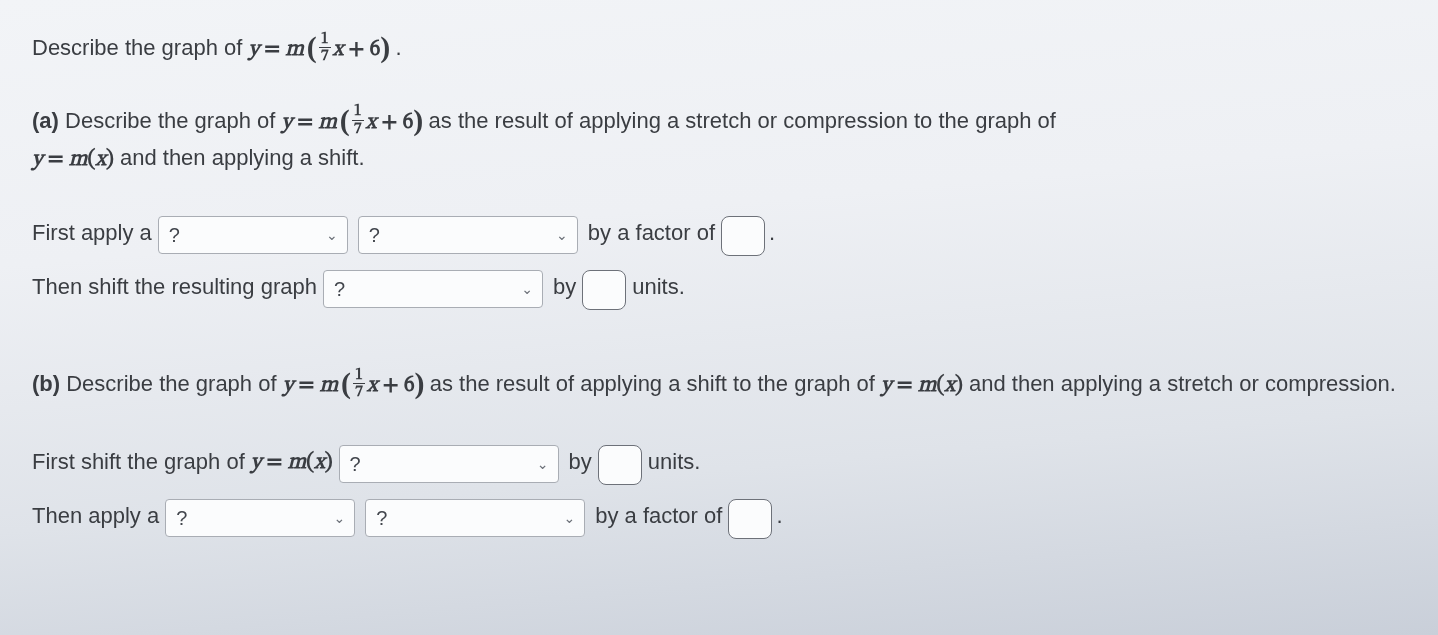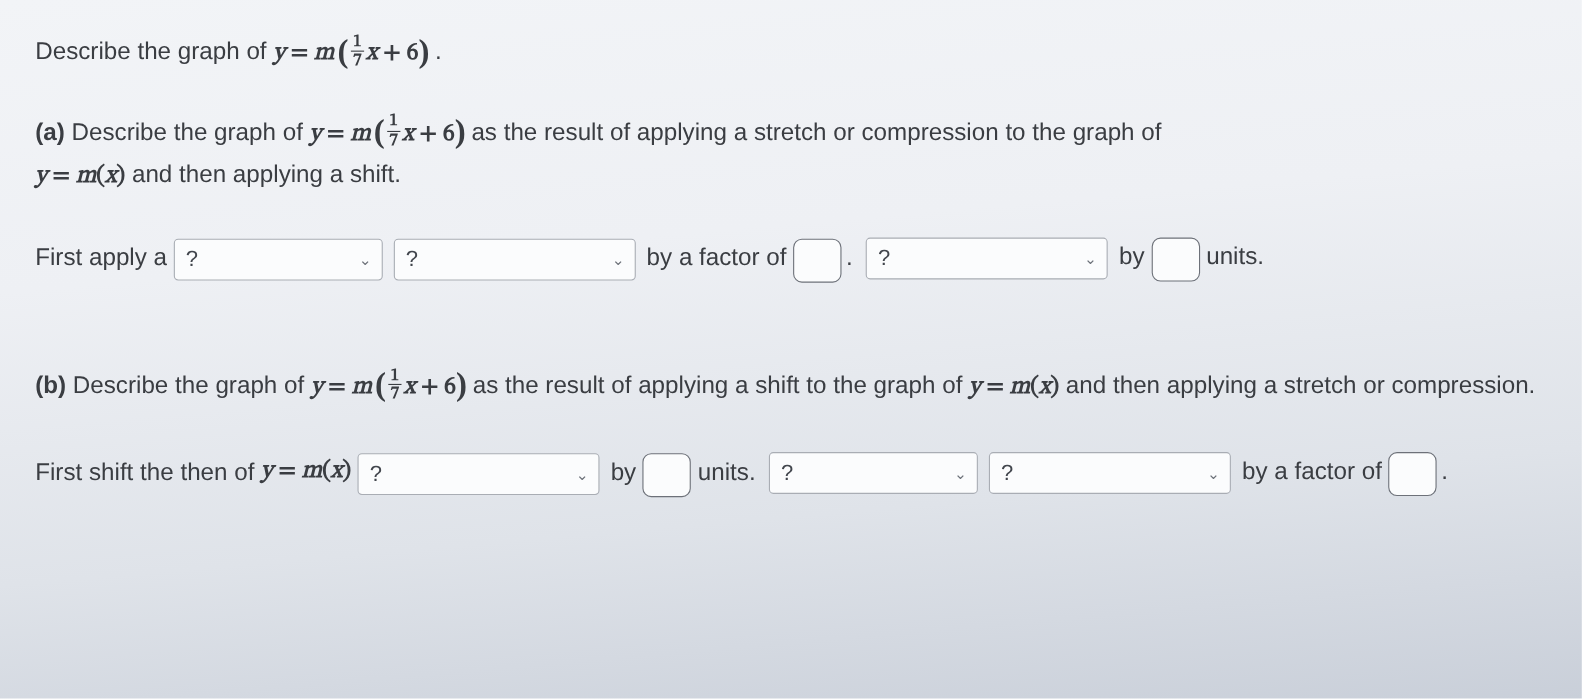--- a/index.html
+++ b/index.html
@@ -15,21 +15,21 @@
     font-size: 22px;
     color: #3a3d42;
     background: linear-gradient(175deg, #f2f4f7 0%, #eef0f4 35%, #dfe3e9 70%, #c9cfd9 100%);
     padding: 22px 32px 30px 32px;
     line-height: 1.55;
   }
   .row {
     margin-bottom: 14px;
   }
   .gap-top { margin-top: 26px; }
-  .gap-top-lg { margin-top: 54px; }
+  .gap-top-lg { margin-top: 34px; }
   .math {
     font-family: "Cambria Math", "STIX Two Math", "Times New Roman", serif;
     font-style: italic;
     font-weight: bold;
   }
   .math .up { font-style: normal; }
   .frac {
     display: inline-block;
     vertical-align: middle;
     text-align: center;
@@ -135,20 +135,21 @@
     </select>
     <span class="chev">⌄</span>
   </span>
   <span> by a factor of </span>
   <input class="numbox" style="">
   <span class="punct">.</span>
 </div>
 
 
 <div class="row inline">
+  <span>Then shift the resulting graph </span>
   <span class="sel-wrap">
     <select class="sel w2">
       <option>?</option>
     </select>
     <span class="chev">⌄</span>
   </span>
   <span> by </span>
   <input class="numbox" style="">
   <span> units.</span>
 </div>
@@ -159,35 +160,36 @@
   <span class="math">
     <span>y</span><span class="up"> = </span><span>m</span> <span class="lp">(</span><span class="frac"><span class="num">1</span><span class="den">7</span></span><span>x</span><span class="up"> + 6</span><span class="rp">)</span>
   </span>
   <span> as the result of applying a shift to the graph of </span>
   <span class="math">y <span class="up">=</span> m<span class="up">(</span>x<span class="up">)</span></span>
   <span> and then applying a stretch or compression.</span>
 </div>
 
 
 <div class="row inline gap-top">
-  <span>First shift the then of </span>
+  <span>First shift the graph of </span>
   <span class="math">y <span class="up">=</span> m<span class="up">(</span>x<span class="up">)</span></span>
   <span class="sel-wrap">
     <select class="sel w2">
       <option>?</option>
     </select>
     <span class="chev">⌄</span>
   </span>
   <span> by </span>
   <input class="numbox" style="">
   <span> units.</span>
 </div>
 
 
 <div class="row inline">
+  <span>Then apply a </span>
   <span class="sel-wrap">
     <select class="sel w1">
       <option>?</option>
     </select>
     <span class="chev">⌄</span>
   </span>
   <span class="sel-wrap">
     <select class="sel w2">
       <option>?</option>
     </select>

